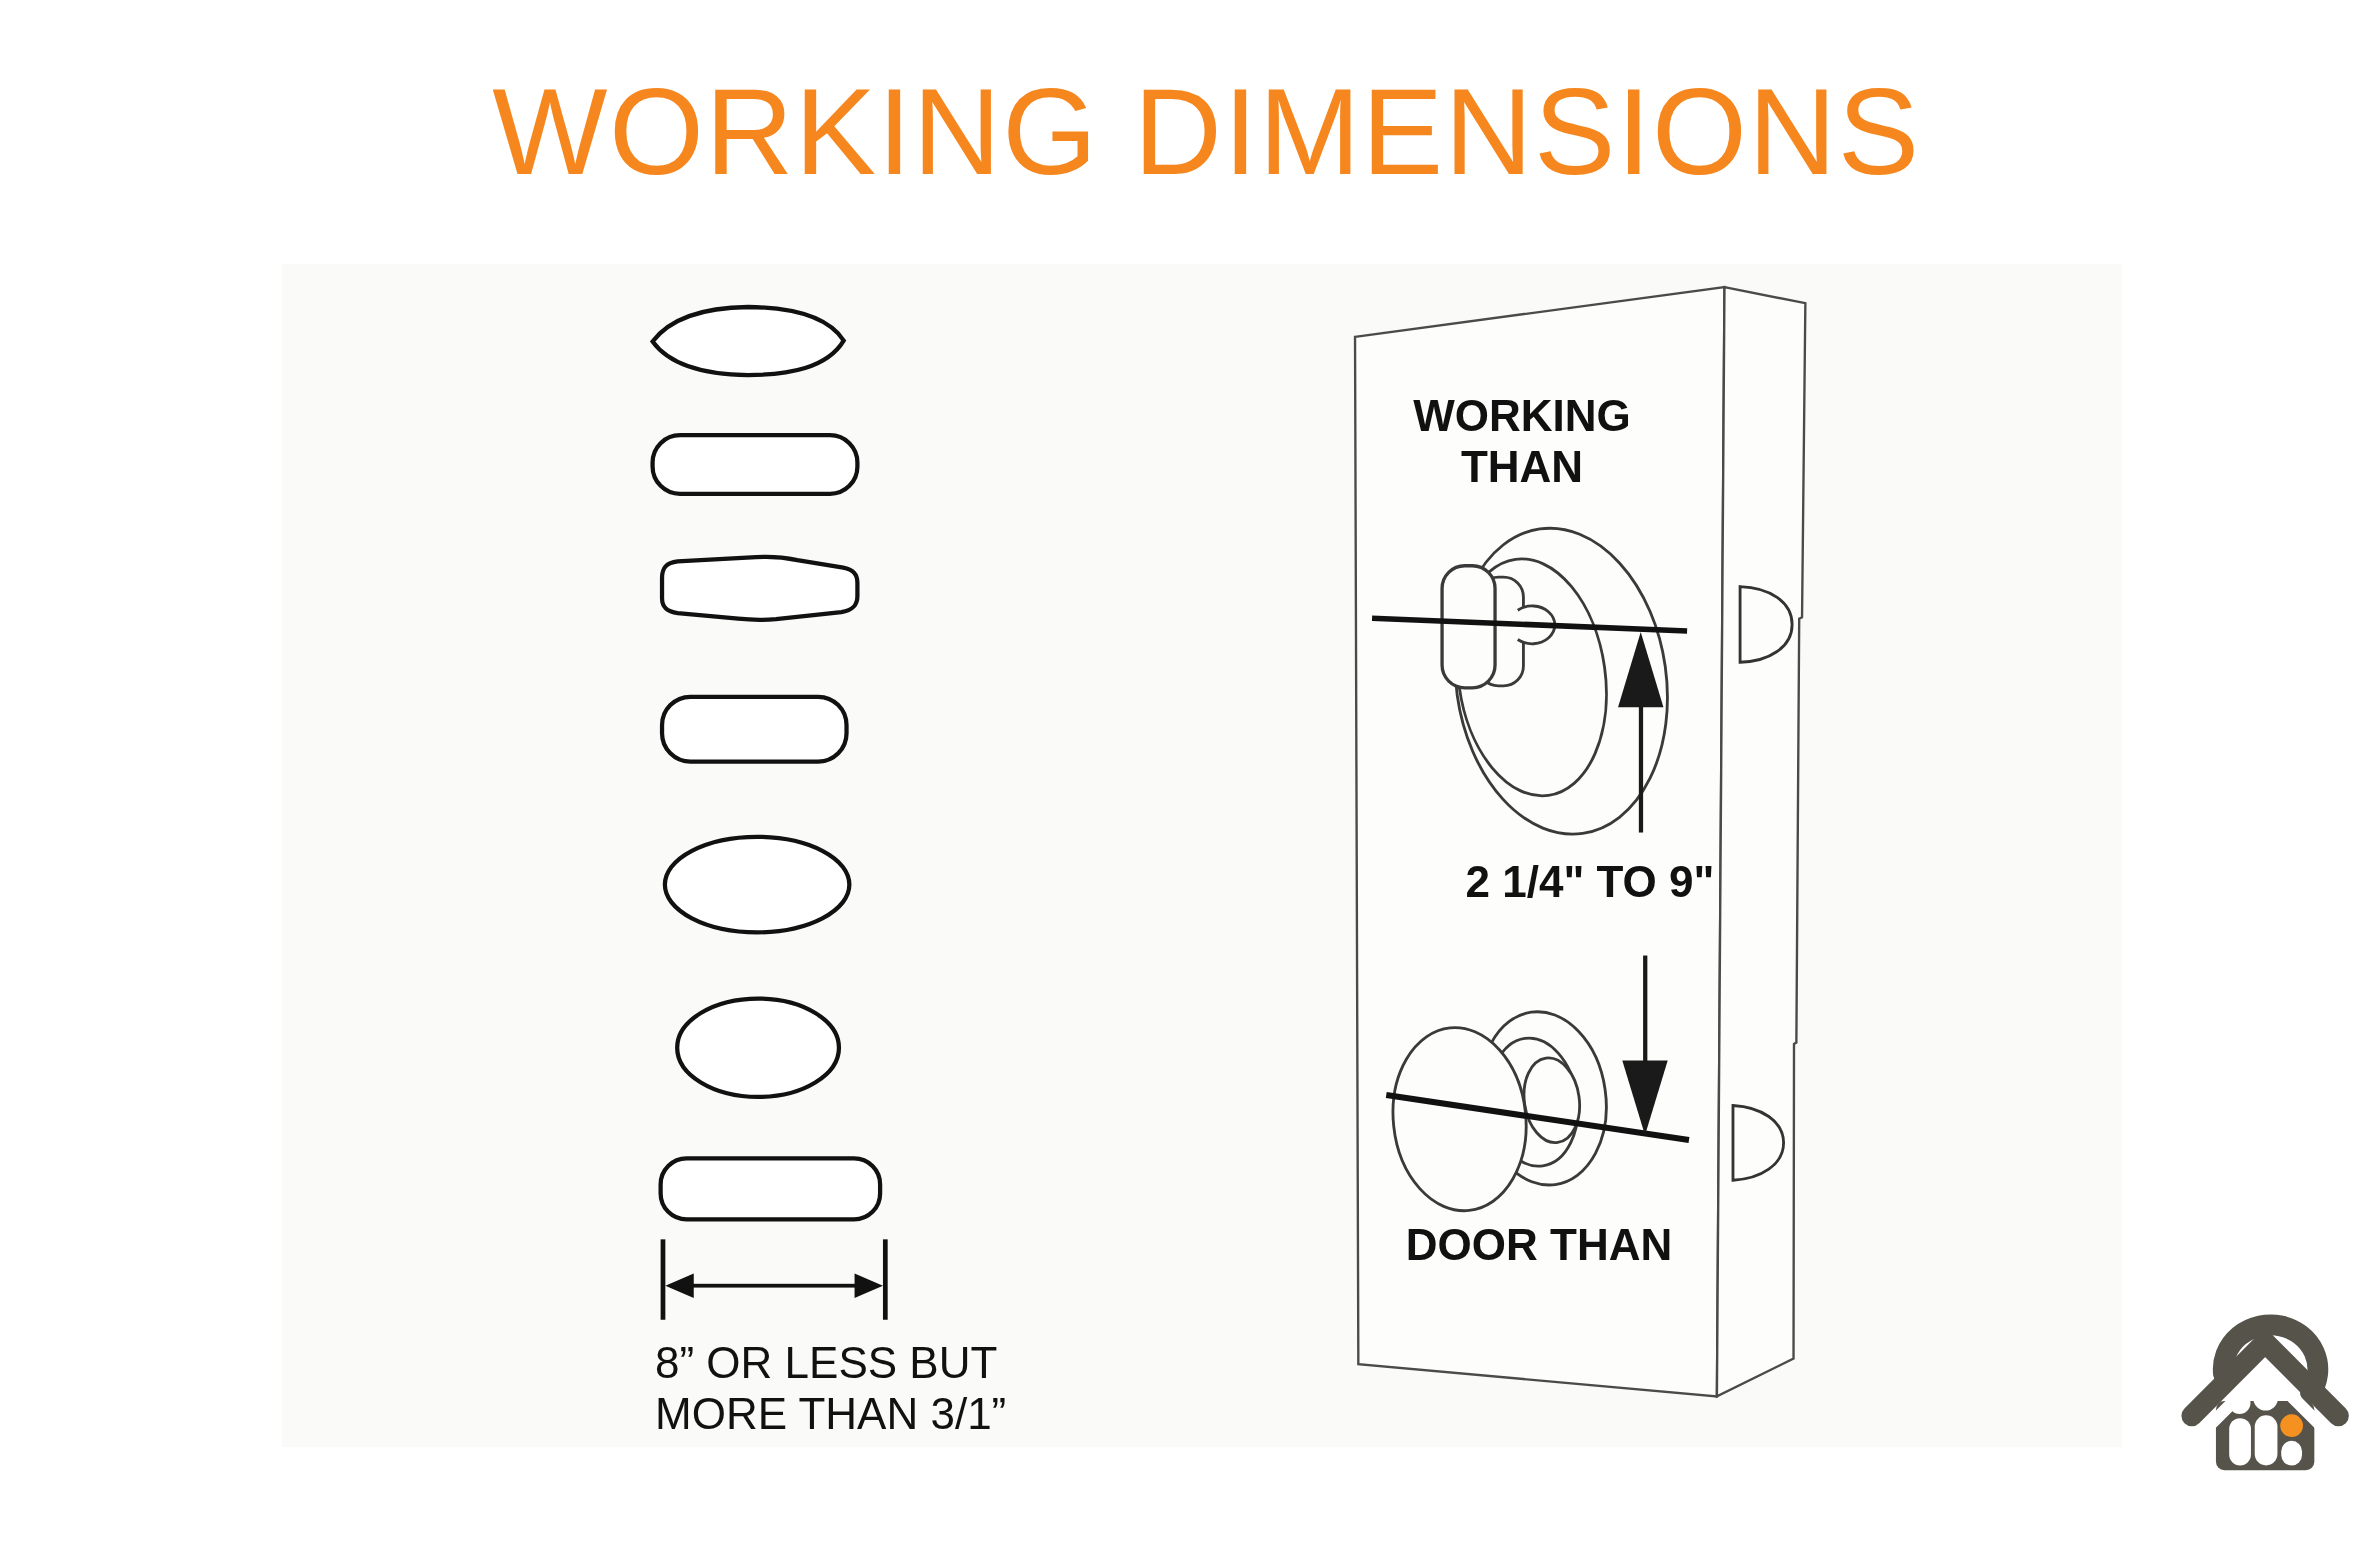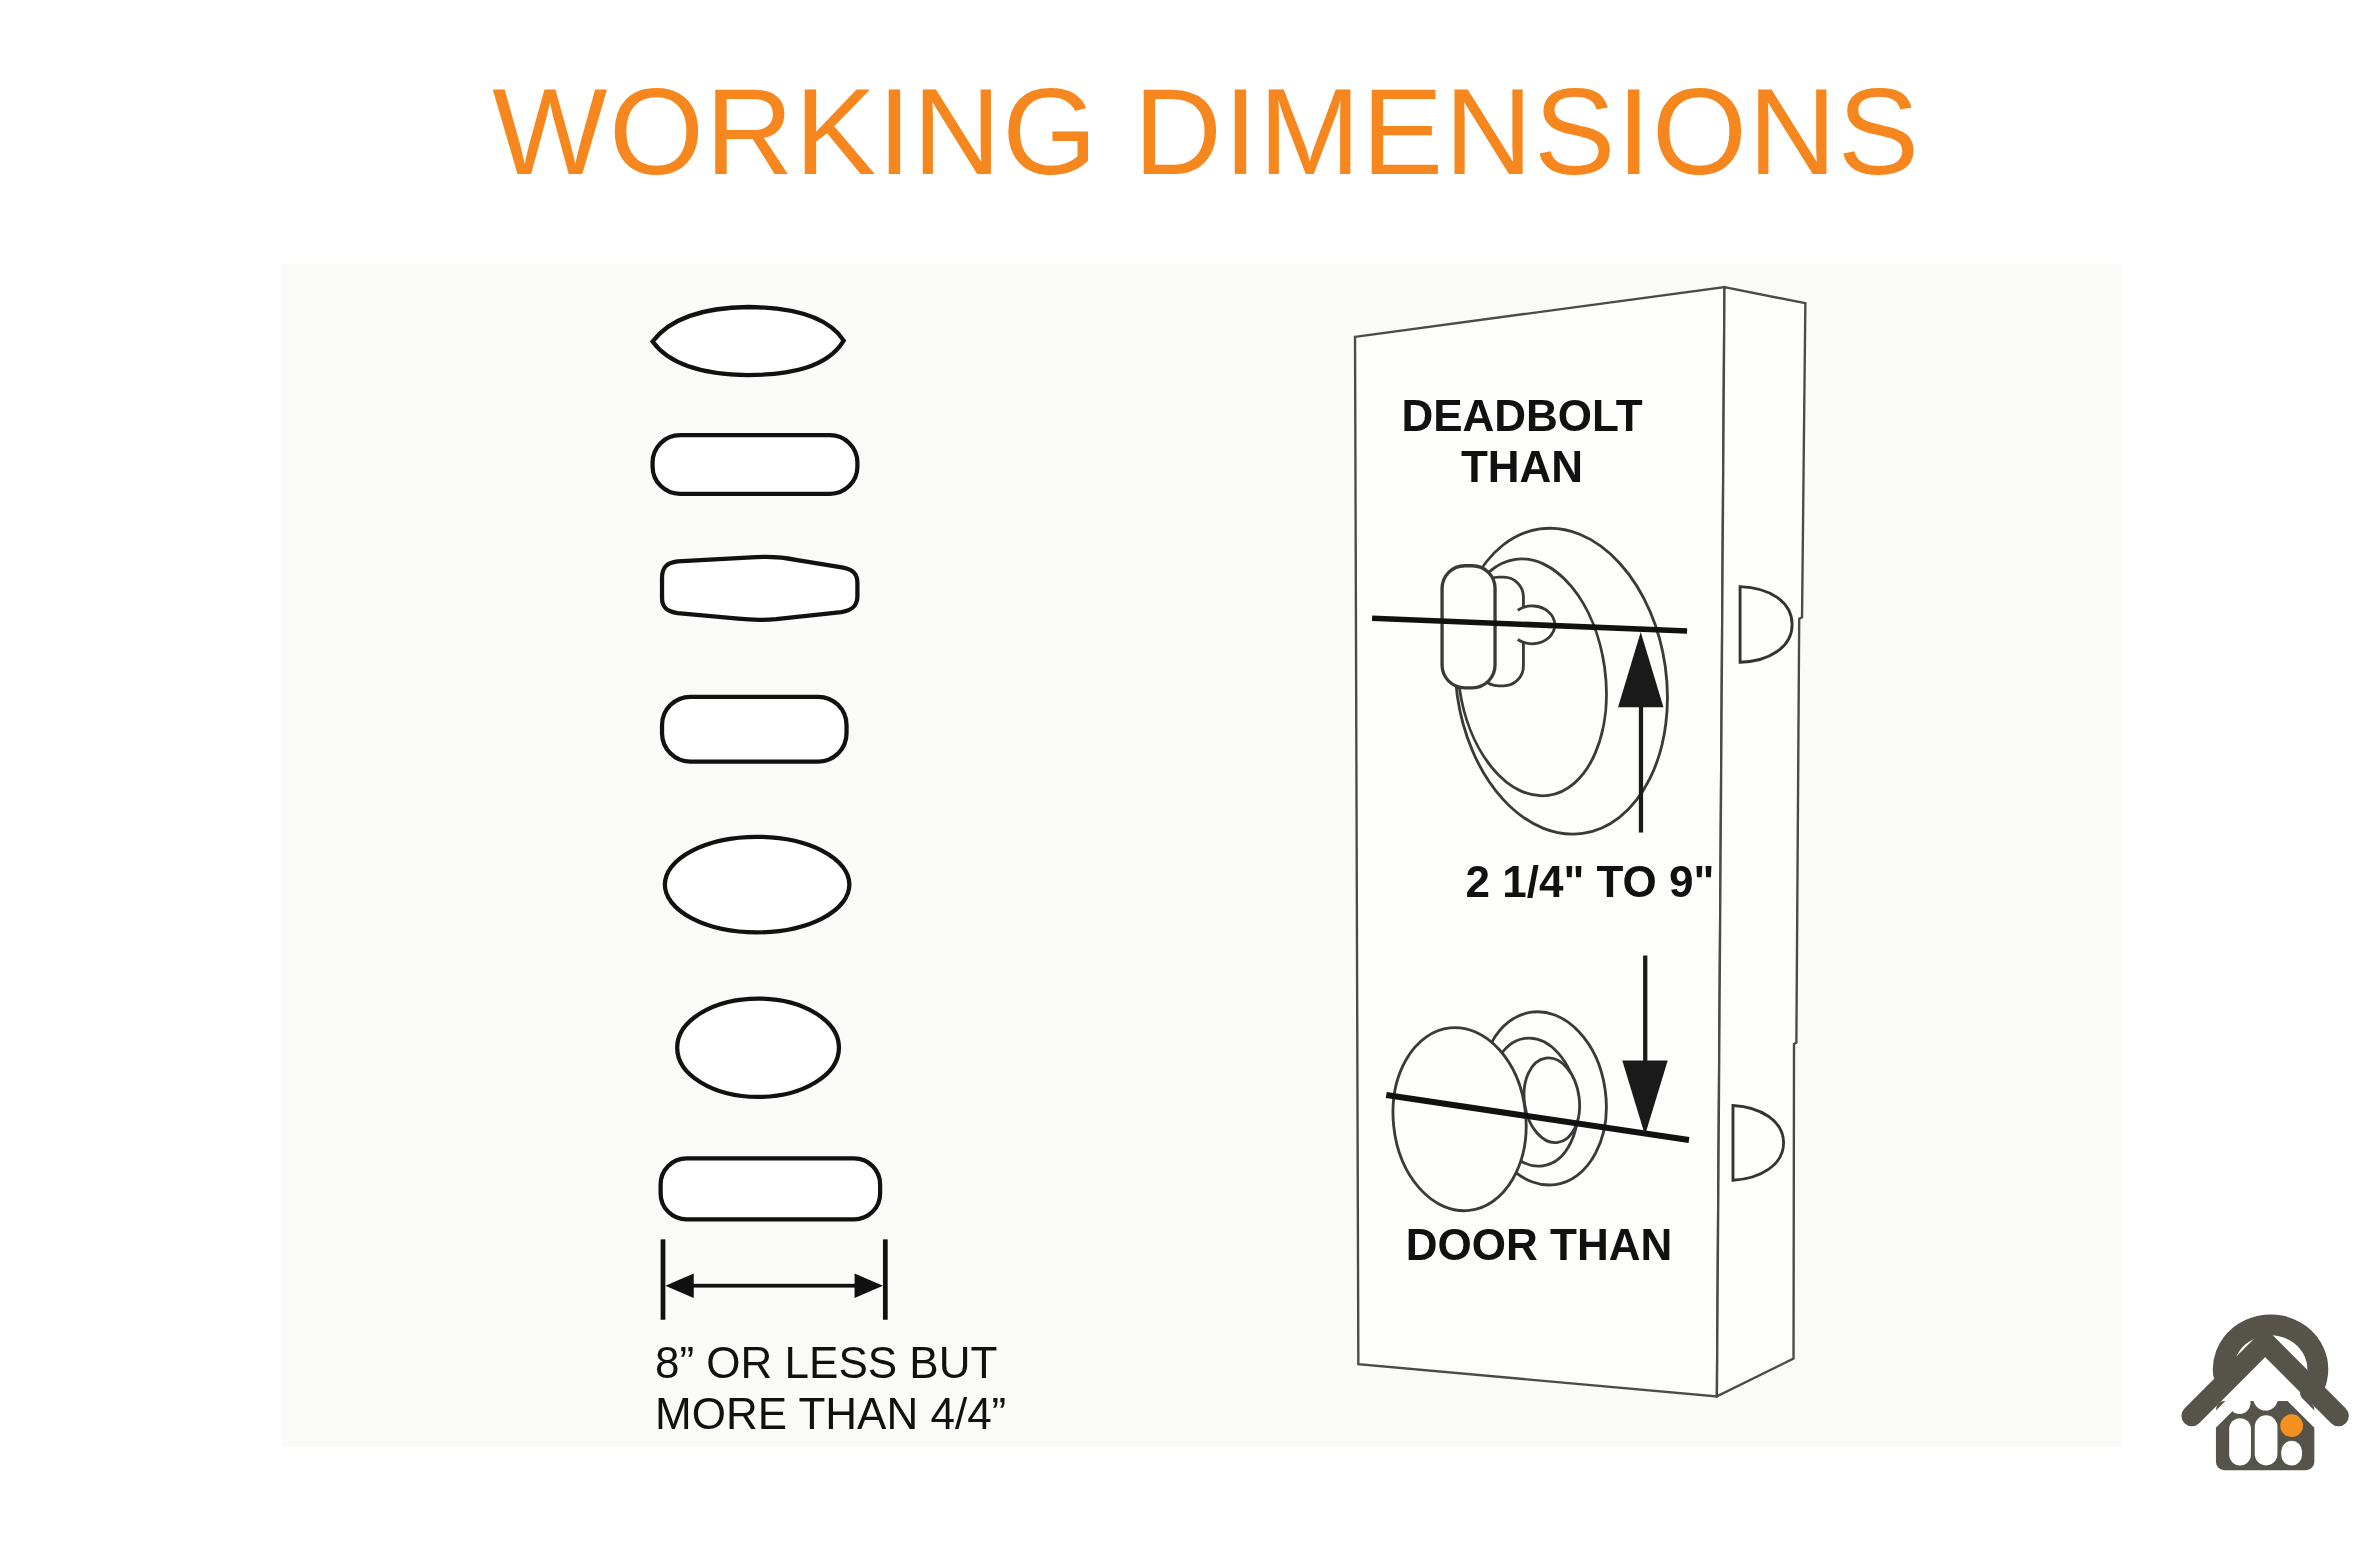--- a/index.html
+++ b/index.html
@@ -119,22 +119,22 @@
         <circle cx="4734" cy="2966" r="23"></circle>
         <rect x="4712" y="2998" width="46" height="100" rx="23"></rect>
         <circle cx="4789" cy="2956" r="26"></circle>
         <rect x="4766" y="2992" width="48" height="106" rx="24"></rect>
         <circle cx="4844" cy="3014" r="24" fill="#f59120"></circle>
         <rect x="4822" y="3046" width="44" height="52" rx="22"></rect>
       </g>
     </g>
   </svg>
 
-  <div class="lbl bold center" style="left:1522px; top:390px;"><span>DEADBOLT</span><br><span>THAN</span></div>
+  <div class="lbl bold center" style="left:1522px; top:390px;"><span>WORKING</span><br><span>THAN</span></div>
 
   <div class="lbl bold center" style="left:1590px; top:856px;">2 1/4" TO 9"</div>
 
   <div class="lbl bold center" style="left:1539px; top:1219px;">DOOR THAN</div>
 
-  <div class="lbl" style="left:655px; top:1337px;"><span>8” OR LESS BUT</span><br><span>MORE THAN 4/4”</span></div>
+  <div class="lbl" style="left:655px; top:1337px;"><span>8” OR LESS BUT</span><br><span>MORE THAN 3/1”</span></div>
 
 </div>
 
 
 </body></html>

